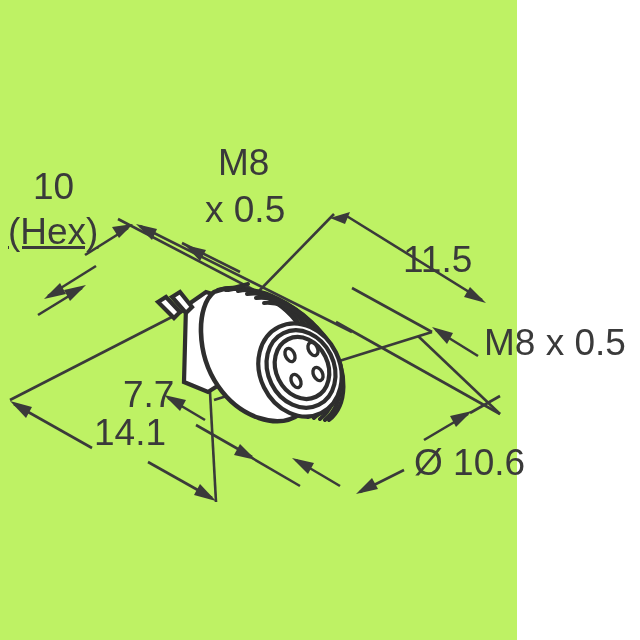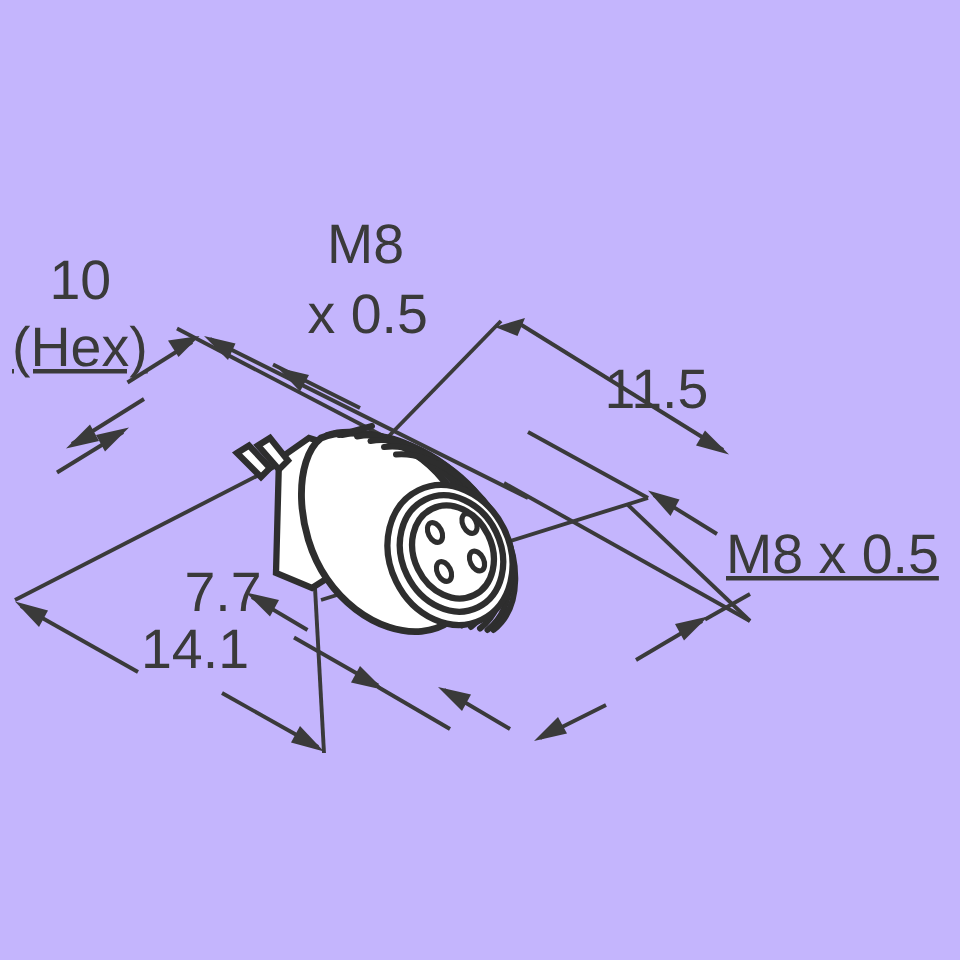--- a/index.html
+++ b/index.html
@@ -8,23 +8,23 @@
     background: #ffffff;
   }
   body {
     width: 640px;
     height: 640px;
     font-family: "Liberation Sans", sans-serif;
     overflow: hidden;
   }
   #stage {
     position: relative;
-    width: 640px;
+    width: 517px;
     height: 640px;
-    background: #c4b5fd;
+    background: #bef264;
   }
   #drawing {
     position: absolute;
     left: 0;
     top: 0;
     width: 640px;
     height: 640px;
   }
   .dim-label {
     position: absolute;
@@ -33,21 +33,21 @@
     font-size: 37px;
     line-height: 1.0;
     white-space: pre;
     letter-spacing: 0px;
   }
   .lbl-10      { left: 33px;  top: 168px; }
   .lbl-hex     { left: 8px;   top: 213px; text-decoration: underline; }
   .lbl-m8top   { left: 194px; top: 144px; margin-left: 24px; }
   .lbl-x05     { left: 205px; top: 191px; }
   .lbl-115     { left: 403px; top: 241px; }
-  .lbl-m8right { left: 484px; top: 351px; text-decoration: underline; }
+  .lbl-m8right { left: 484px; top: 324px; }
   .lbl-58      { left: 123px; top: 376px; }
   .lbl-141     { left: 94px;  top: 414px; }
   .lbl-d106    { left: 414px; top: 444px; }
 </style>
 </head>
 <body>
 
 <div id="stage">
 
   <svg id="drawing" viewBox="0 0 640 640">
@@ -159,14 +159,15 @@
   </svg>
 
   <div class="dim-label lbl-10">10</div>
   <div class="dim-label lbl-hex">(Hex)</div>
   <div class="dim-label lbl-m8top">M8</div>
   <div class="dim-label lbl-x05">x 0.5</div>
   <div class="dim-label lbl-115">11.5</div>
   <div class="dim-label lbl-m8right">M8 x 0.5</div>
   <div class="dim-label lbl-58">7.7</div>
   <div class="dim-label lbl-141">14.1</div>
+  <div class="dim-label lbl-d106">Ø 10.6</div>
 
 </div>
 
 </body></html>

